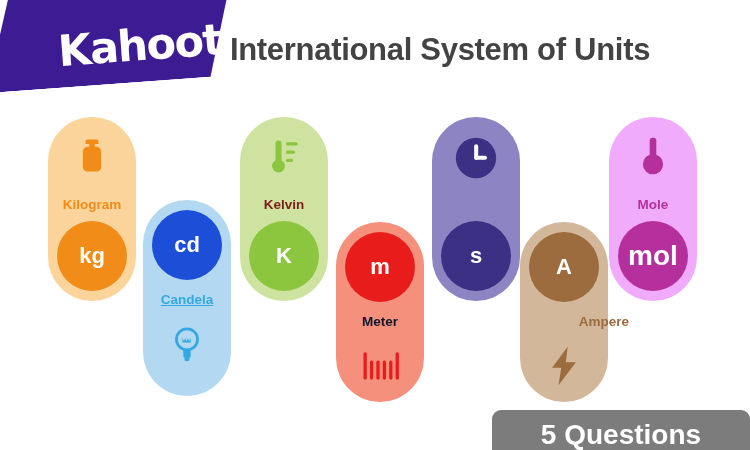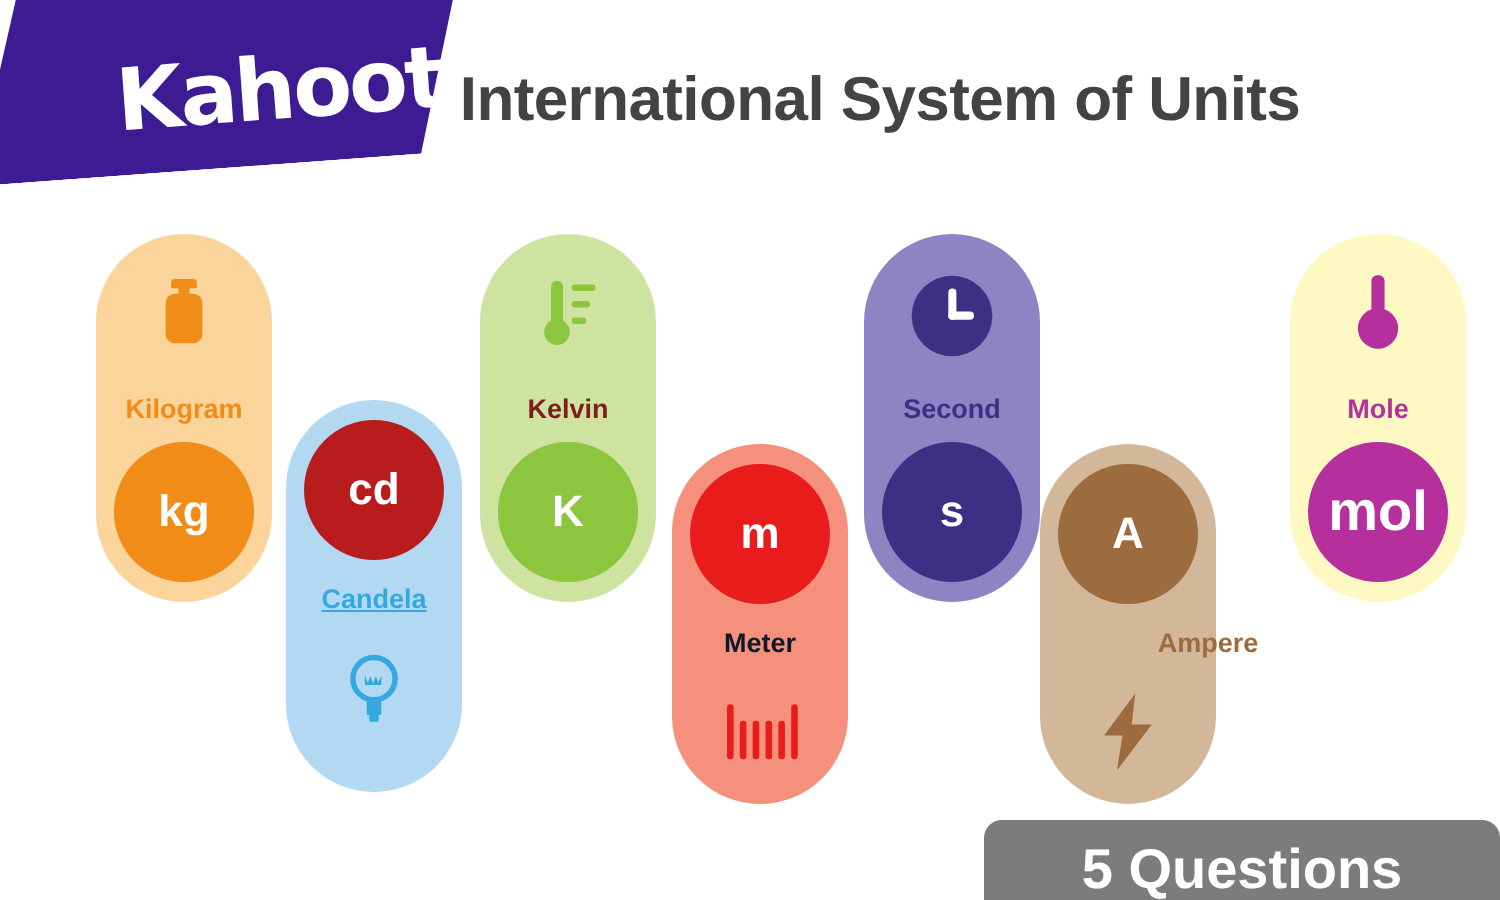--- a/index.html
+++ b/index.html
@@ -148,21 +148,21 @@
       <div class="capsule variant-a" style="left: 48px; top: 117px; height: 184px; background: rgb(251, 212, 155);">
         <div class="cap-top-icon">
           <svg xmlns="http://www.w3.org/2000/svg" viewBox="0 0 48 48" width="44" height="44">
             <path fill="#f08c17" d="M19 6h10a2 2 0 0 1 2 2v3h-4v3h2a5 5 0 0 1 5 5v17a5 5 0 0 1-5 5H19a5 5 0 0 1-5-5V19a5 5 0 0 1 5-5h2v-3h-4V8a2 2 0 0 1 2-2z"></path>
           </svg>
         </div>
         <div class="cap-name" style="color: rgb(240, 140, 23);">Kilogram</div>
         <div class="cap-disc" style="background: rgb(240, 140, 23);">kg</div>
       </div>
       <div class="capsule variant-b" style="left: 143px; top: 200px; height: 196px; background: rgb(179, 216, 242);">
-        <div class="cap-disc" style="background: #b91c1c;">cd</div>
+        <div class="cap-disc" style="background: #1d4ed8;">cd</div>
         <div class="cap-name" style="color: rgb(53, 168, 224); text-decoration: underline;">Candela</div>
         <div class="cap-bot-icon">
           <svg xmlns="http://www.w3.org/2000/svg" viewBox="0 0 48 48" width="44" height="44">
             <circle cx="24" cy="20" r="11.5" fill="none" stroke="#35a8e0" stroke-width="3"></circle>
             <path fill="#35a8e0" d="M19 18l1.6 4.2L22 18.6l1.5 4.1 1.5-4.1 1.4 3.6L28 18v5.5h-9z"></path>
             <rect x="20" y="31" width="8" height="9" rx="1.2" fill="#35a8e0"></rect>
             <rect x="21.4" y="39.5" width="5.2" height="4" rx="1" fill="#35a8e0"></rect>
           </svg>
         </div>
       </div>
@@ -197,32 +197,31 @@
       </div>
       <div class="capsule variant-b" style="left: 432px; top: 117px; height: 184px; background: rgb(141, 132, 196);">
         <div class="cap-bot-icon" style="top: 4px; height: 74px;">
           <svg xmlns="http://www.w3.org/2000/svg" viewBox="0 0 48 48" width="44" height="44">
             <circle cx="24" cy="24" r="22" fill="#3b3084"></circle>
             <rect x="22" y="9" width="4.4" height="17" rx="2.2" fill="#ffffff"></rect>
             <rect x="22" y="21.6" width="14" height="4.4" rx="2.2" fill="#ffffff"></rect>
           </svg>
         </div>
         <div class="cap-disc" style="background: rgb(59, 48, 132); top: 104px;">s</div>
-        <div class="cap-name" style="color: rgb(59, 48, 132); top: 80px;">Second</div>
       </div>
       <div class="capsule variant-b" style="left: 520px; top: 222px; height: 180px; background: rgb(211, 183, 154);">
         <div class="cap-disc" style="background: rgb(156, 107, 62);">A</div>
         <div class="cap-name" style="color: rgb(156, 107, 62); padding-left: 40px;">Ampere</div>
         <div class="cap-bot-icon">
           <svg xmlns="http://www.w3.org/2000/svg" viewBox="0 0 48 48" width="44" height="44">
             <path fill="#9c6b3e" d="M28 4L11 27h10L18 46l19-25H26z"></path>
           </svg>
         </div>
       </div>
-      <div class="capsule variant-a" style="left: 609px; top: 117px; height: 184px; background: #fef9c3; margin-left: 36px;">
+      <div class="capsule variant-a" style="left: 609px; top: 117px; height: 184px; background: #f0abfc;">
         <div class="cap-top-icon">
           <svg xmlns="http://www.w3.org/2000/svg" viewBox="0 0 48 48" width="44" height="44">
             <circle cx="24" cy="33" r="11" fill="#b5309c"></circle>
             <rect x="20.4" y="4" width="7.2" height="26" rx="3" fill="#b5309c"></rect>
           </svg>
         </div>
         <div class="cap-name" style="color: rgb(181, 48, 156);">Mole</div>
         <div class="cap-disc small-sym" style="background: rgb(181, 48, 156);">mol</div>
       </div>
     </div>

